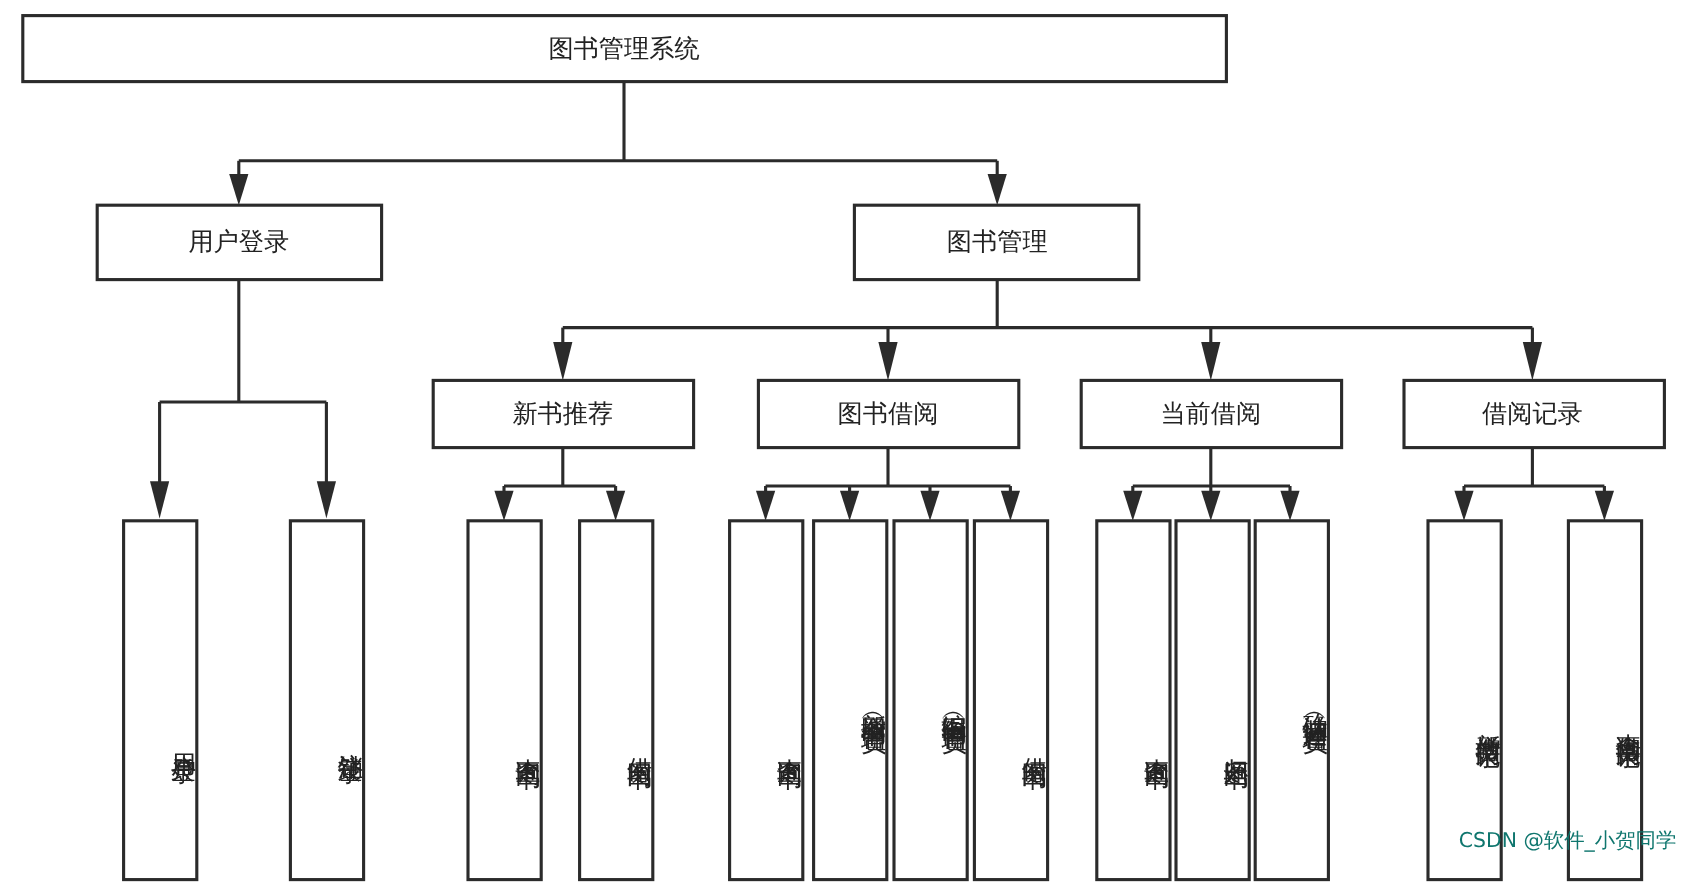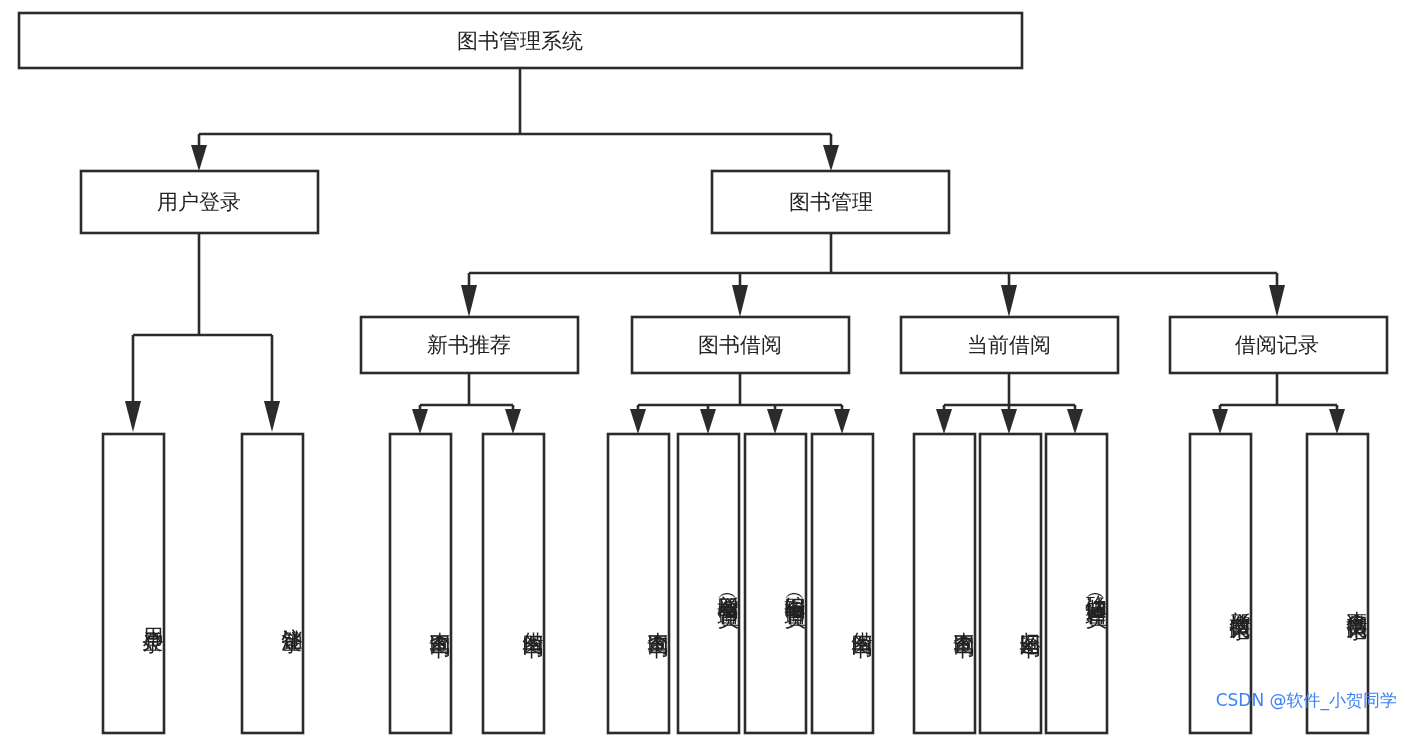--- a/index.html
+++ b/index.html
@@ -63,21 +63,21 @@
     white-space: nowrap;
     pointer-events: none;
     user-select: none;
   }
   .watermark {
     position: absolute;
     right: 8px;
     bottom: 6px;
     font-family: "DejaVu Sans", "Liberation Sans", sans-serif;
     font-size: 17px;
-    color: #3b82f6;
+    color: #0f766e;
     white-space: nowrap;
     user-select: none;
   }
 </style>
 </head>
 <body>
 
 <div id="diagram-root">
 
   <svg id="flow" viewBox="0 0 1405 747">

